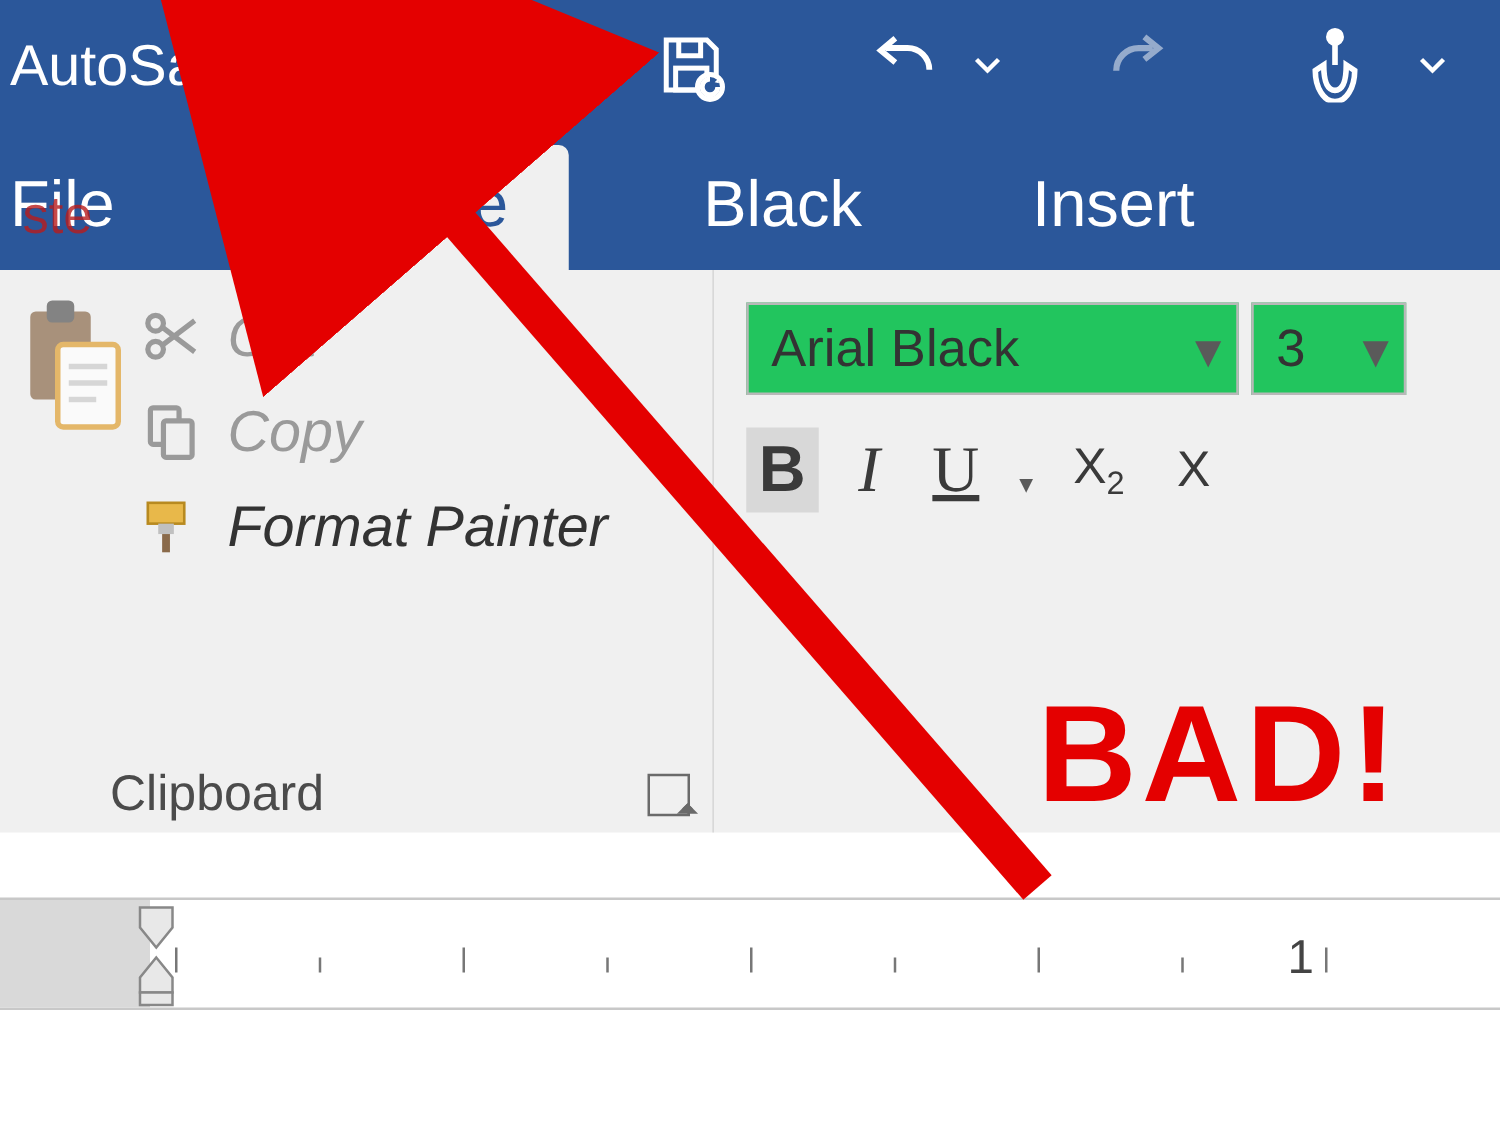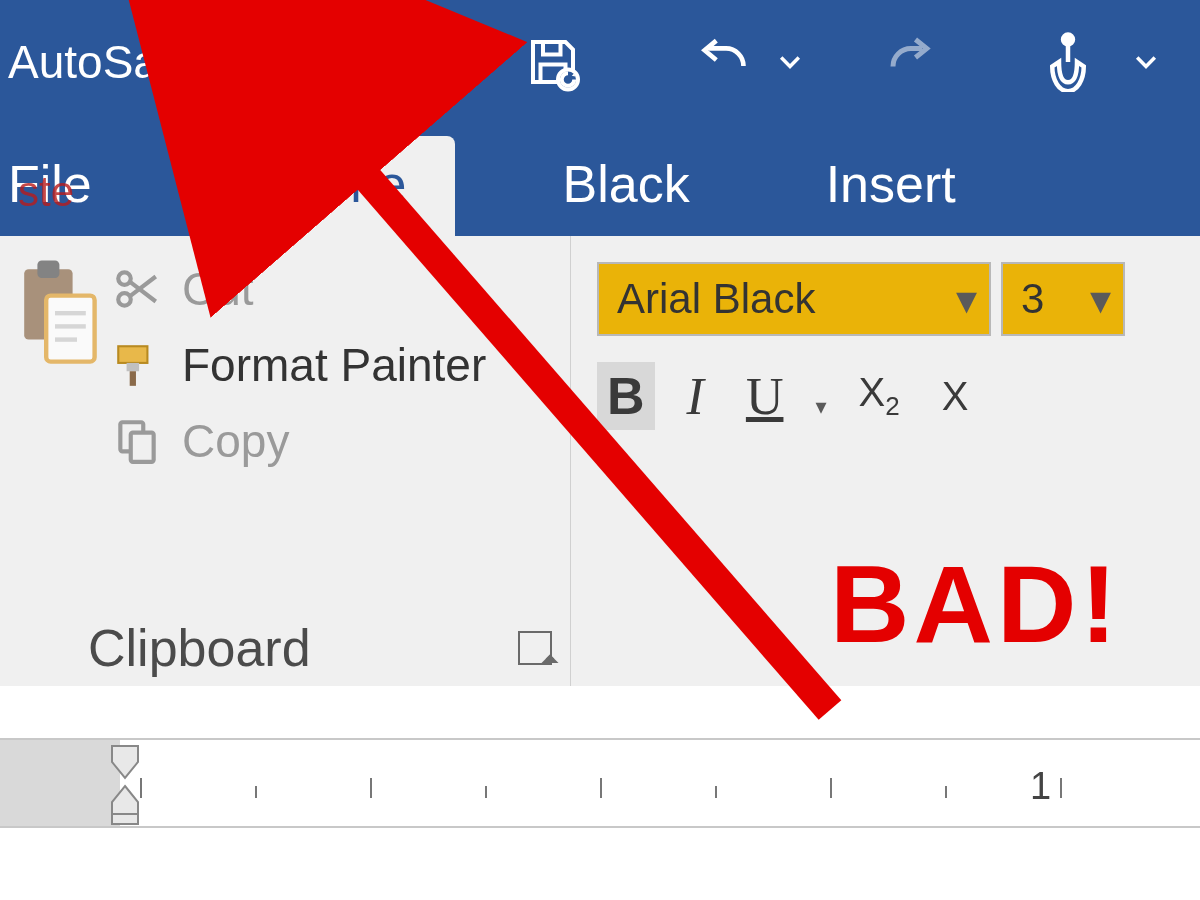--- a/index.html
+++ b/index.html
@@ -1,42 +1,42 @@
 <!DOCTYPE html>
 <html><head>
 <meta charset="utf-8">
 <style>
   html,body{margin:0;padding:0;width:1200px;height:900px;overflow:hidden;font-family:"Segoe UI",Arial,sans-serif;background:#fff;}
-  .titlebar{background:#2b579a;color:#fff;display:flex;align-items:center;height:100px;padding:12px 8px;gap:40px;}
+  .titlebar{background:#2b579a;color:#fff;display:flex;align-items:center;height:100px;padding:2px 8px;gap:40px;}
   .autosave-group{display:flex;align-items:center;gap:18px;}
   .autosave-label{font-size:46px;font-weight:400;}
   .toggle{background:#fff;border-radius:40px;height:60px;width:170px;display:flex;align-items:center;justify-content:flex-start;padding:0 14px;gap:18px;}
   .toggle-text{color:#3b3b3b;font-size:42px;}
   .toggle-knob{background:#2b579a;width:44px;height:44px;border-radius:50%;}
   .qat-icon{color:#fff;display:flex;align-items:center;}
   .qat-icon svg{display:block;}
   .tabs{background:#2b579a;display:flex;align-items:flex-end;height:112px;padding:0;}
   .tab{color:#fff;font-size:52px;padding:18px 48px 22px 48px;cursor:pointer;}
   .tab.active{background:#f0f0f0;color:#2b579a;border-top-left-radius:8px;border-top-right-radius:8px;}
   .ribbon{background:#f0f0f0;display:flex;height:450px;position:relative;}
   .clipboard-group{display:flex;flex-direction:column;padding:20px 0 0 0;width:570px;border-right:1px solid #d0d0d0;}
   .clip-row{display:flex;align-items:flex-start;}
   .paste-col{width:110px;display:flex;flex-direction:column;align-items:center;gap:6px;opacity:.7;}
   .paste-icon-wrap{position:relative;width:90px;height:110px;}
   .cmd-col{display:flex;flex-direction:column;gap:22px;padding-top:6px;}
-  .cmd-item{display:flex;align-items:center;gap:18px;font-size:46px;}
+  .cmd-item{display:flex;align-items:center;gap:18px;font-size:46px;font-style:italic;}
   .cmd-item.disabled{color:#9a9a9a;}
   .cmd-item .icon{width:54px;height:54px;display:flex;align-items:center;justify-content:center;}
   .group-label-row{display:flex;align-items:center;justify-content:space-between;padding:0 18px 8px 88px;margin-top:auto;}
-  .group-label{font-size:52px;color:#4b4b4b;}
+  .group-label{font-size:40px;color:#4b4b4b;}
   .launcher{width:30px;height:30px;border:2px solid #6a6a6a;position:relative;}
   .launcher::after{content:"";position:absolute;right:-6px;bottom:-6px;border:6px solid transparent;border-left-color:#6a6a6a;border-top-color:#6a6a6a;transform:rotate(45deg);}
   .font-group{flex:1;padding:26px 0 0 26px;display:flex;flex-direction:column;gap:26px;}
   .font-row{display:flex;gap:10px;}
-  .combo{background:#eab308;border:2px solid #b8b8b8;display:flex;align-items:center;height:70px;font-size:42px;color:#333;}
+  .combo{background:#22c55e;border:2px solid #b8b8b8;display:flex;align-items:center;height:70px;font-size:42px;color:#333;}
   .combo .combo-text{padding:0 18px;}
   .combo .combo-arrow{padding:0 12px;color:#5a5a5a;}
   .font-name{width:390px;}
   .font-size{width:120px;}
   .style-row{display:flex;align-items:center;gap:22px;font-family:"Times New Roman",serif;}
   .style-btn{font-size:52px;color:#3a3a3a;padding:4px 10px;cursor:pointer;}
   .style-btn.active{background:#d8d8d8;}
   .bold{font-weight:900;font-family:"Segoe UI",Arial,sans-serif;}
   .italic{font-style:italic;}
   .under{text-decoration:underline;}
@@ -141,38 +141,38 @@
         <div class="cmd-item disabled">
           <span class="icon">
             <svg width="50" height="50" viewBox="0 0 24 24" fill="none" stroke="#9a9a9a" stroke-width="2">
               <circle cx="6" cy="7" r="3"></circle>
                 <circle cx="6" cy="17" r="3"></circle>
               <path d="M8.5 8.5 21 18M8.5 15.5 21 6"></path>
             </svg>
           </span>
           <span>Cut</span>
         </div>
+        <div class="cmd-item disabled">
+          <span class="icon">
+            <svg width="50" height="50" viewBox="0 0 24 24" fill="none" stroke="#9a9a9a" stroke-width="2">
+              <rect x="4" y="3" width="11" height="14" rx="1"></rect>
+                <rect x="9" y="8" width="11" height="14" rx="1" fill="#f0f0f0"></rect>
+            </svg>
+          </span>
+          <span>Copy</span>
+        </div>
         <div class="cmd-item" style="color:#333;">
           <span class="icon">
             <svg width="50" height="50" viewBox="0 0 24 24">
               <rect x="3" y="3" width="14" height="8" fill="#e8b84a" stroke="#b88a20" stroke-width="1"></rect>
               <rect x="7" y="11" width="6" height="4" fill="#c0c0c0"></rect>
               <rect x="8.5" y="15" width="3" height="7" fill="#8a6a4a"></rect>
             </svg>
           </span>
           <span>Format Painter</span>
-        </div>
-        <div class="cmd-item disabled">
-          <span class="icon">
-            <svg width="50" height="50" viewBox="0 0 24 24" fill="none" stroke="#9a9a9a" stroke-width="2">
-              <rect x="4" y="3" width="11" height="14" rx="1"></rect>
-                <rect x="9" y="8" width="11" height="14" rx="1" fill="#f0f0f0"></rect>
-            </svg>
-          </span>
-          <span>Copy</span>
         </div>
       </div>
     </div>
     <div style="color:#b91c1c;font-size:42px;padding-left:18px;margin-top:-300px;opacity:.8;">ste</div>
     <div class="group-label-row">
       <span class="group-label">Clipboard</span>
       <span class="launcher"></span>
     </div>
   </div>
 

